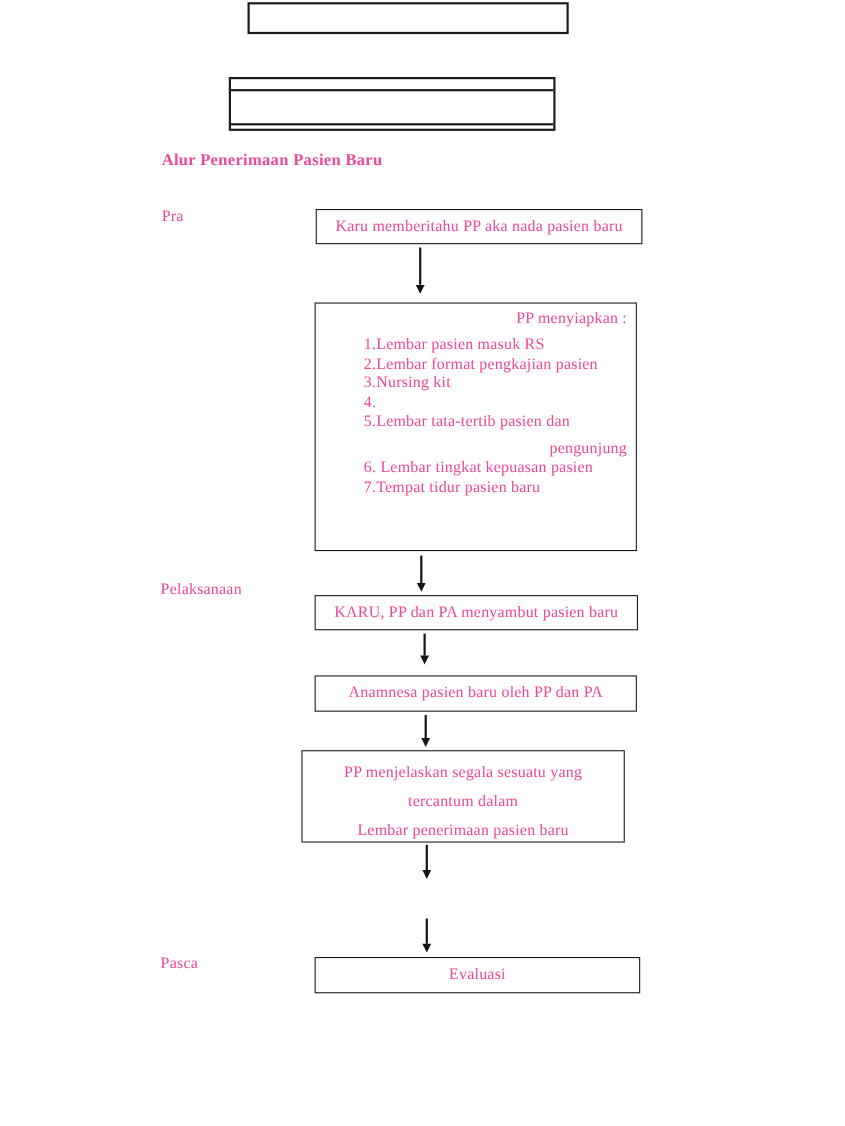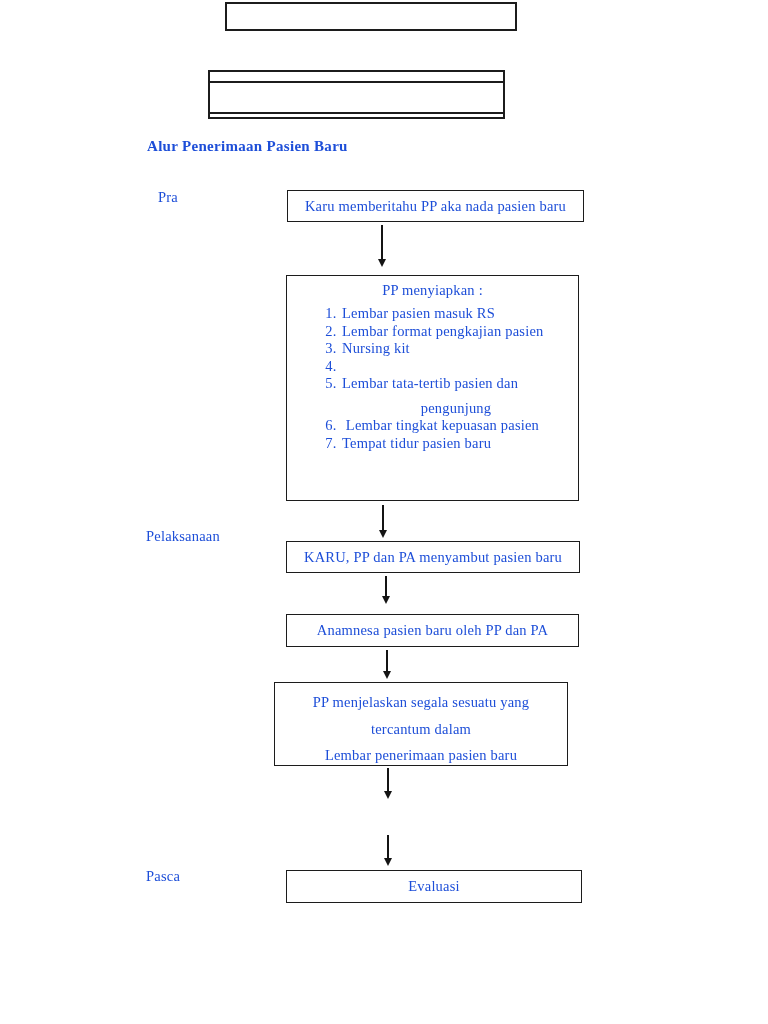--- a/index.html
+++ b/index.html
@@ -3,21 +3,21 @@
 <meta charset="utf-8">
 <style>
   * { box-sizing: border-box; margin: 0; padding: 0; }
   html, body { background: #ffffff; }
   .page {
     position: relative;
     width: 768px;
     height: 1024px;
     background: #ffffff;
     font-family: "Liberation Serif", "DejaVu Serif", serif;
-    color: #1d4ed8;
+    color: #ec4899;
     overflow: hidden;
     padding-left: 23px;
   }
 
   
   .hdr-box {
     position: absolute;
     border: 2px solid #1c1c1c;
     background: #ffffff;
   }
@@ -50,21 +50,21 @@
     justify-content: center;
     text-align: center;
     font-size: 14.5px;
     letter-spacing: 0.2px;
     margin-left: 48px;
   }
 
   
   .prep-box {
     display: block;
-    text-align: center;
+    text-align: right;
     padding: 6px 8px;
   }
   .prep-title { line-height: 17px; margin-bottom: 6px; }
   .prep-item { display: flex; line-height: 17.5px; }
   .prep-num { flex: none; width: 22px; margin-left: 25px; }
   .prep-text { white-space: pre-wrap; }
   .prep-continuation { margin-left: 47px; margin-top: 7px; line-height: 17.5px; }
 
   
   .explain-box {
@@ -95,21 +95,21 @@
 
   <div class="hdr-box" style="left:225px; top:2px; width:292px; height:29px;"></div>
 
   <div class="hdr-box" style="left:208px; top:70px; width:297px; height:49px;">
     <div class="hdr-line" style="top:9px;"></div>
     <div class="hdr-line" style="top:40px;"></div>
   </div>
 
   <div class="doc-heading">Alur Penerimaan Pasien Baru</div>
 
-  <div class="stage-label" style="left:158px; top:189px;">Pra</div>
+  <div class="stage-label" style="left:147px; top:189px;">Pra</div>
   <div class="stage-label" style="left:146px; top:528px;">Pelaksanaan</div>
   <div class="stage-label" style="left:146px; top:868px;">Pasca</div>
 
   <div class="flow-box" style="left:239px; top:190px; width:297px; height:32px;">
     <span>Karu memberitahu PP aka nada pasien baru</span>
   </div>
 
   <div class="arrow" style="left:377px; top:225px; height:42px;">
     <div class="shaft"></div>
     <div class="head"></div>

